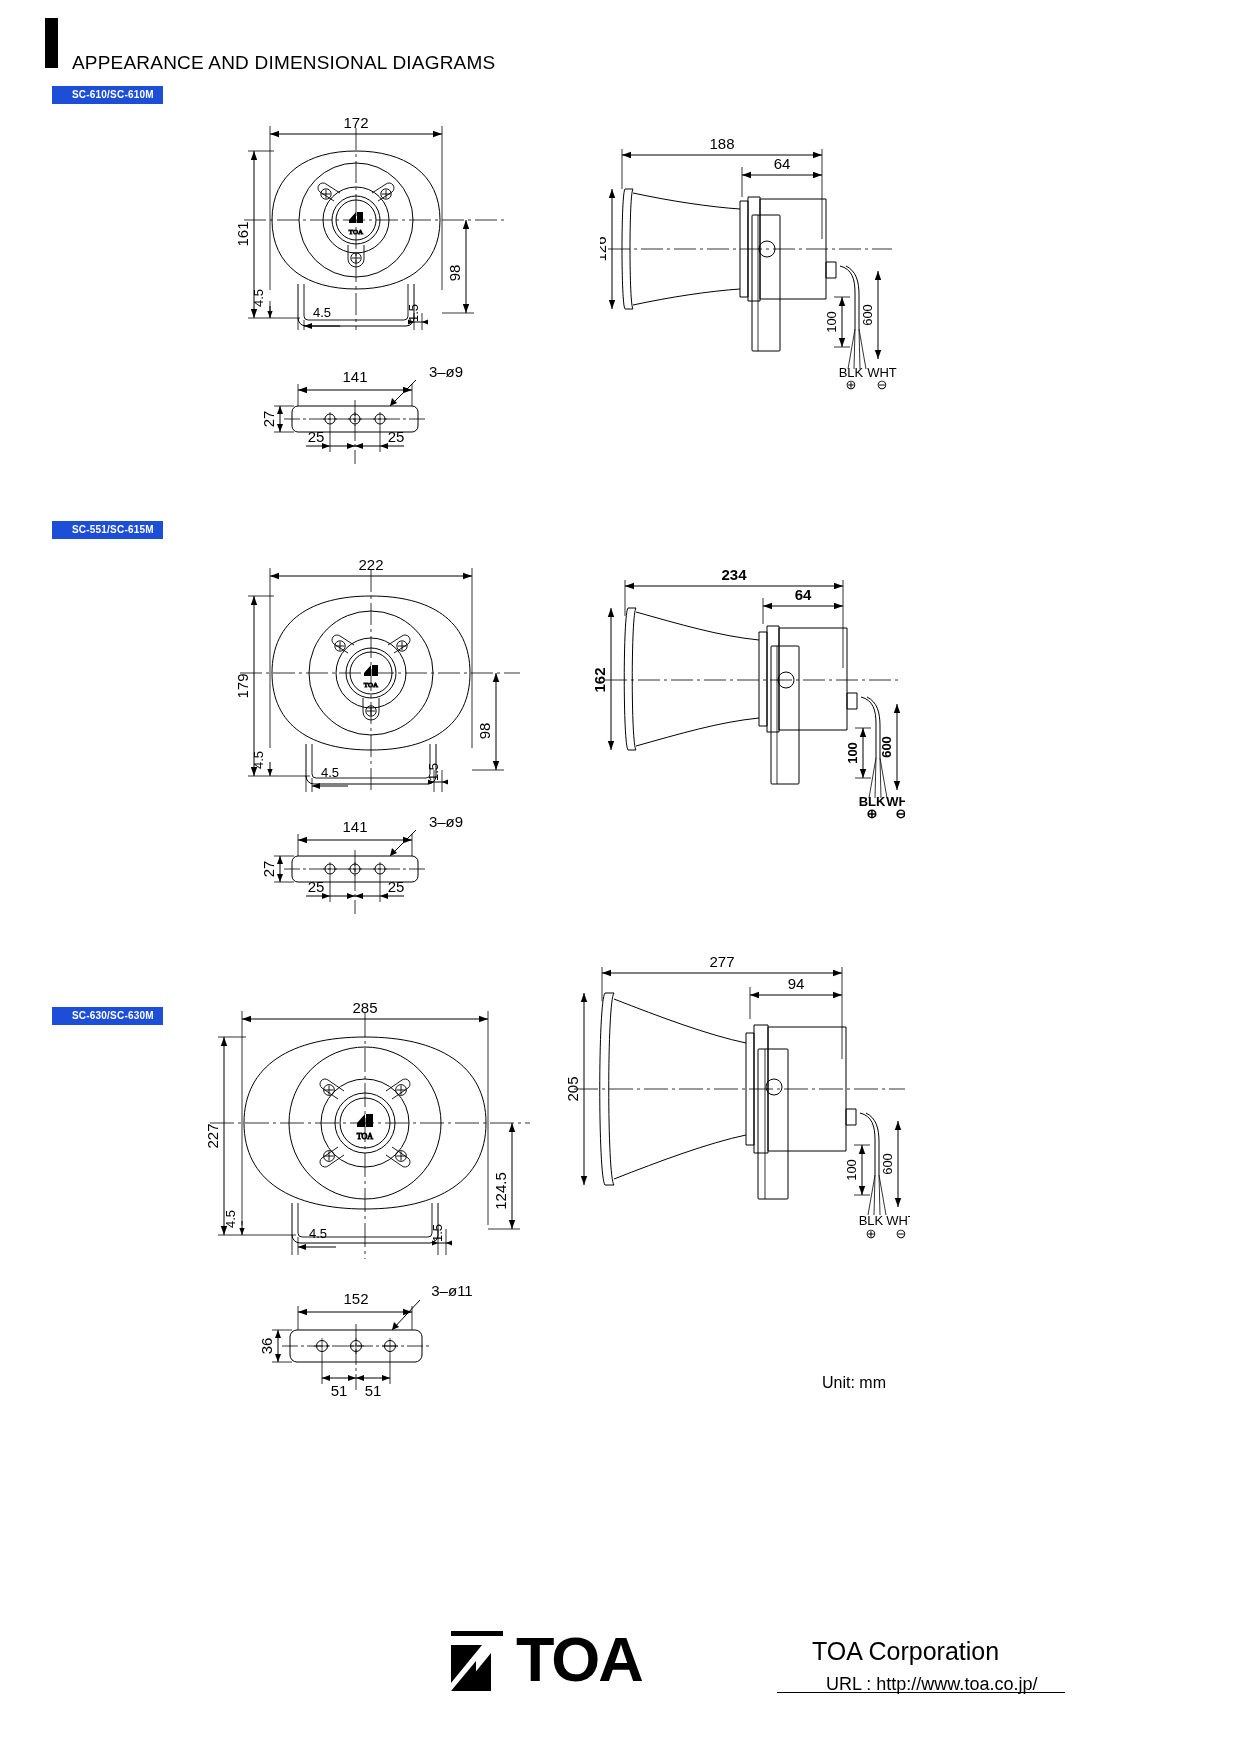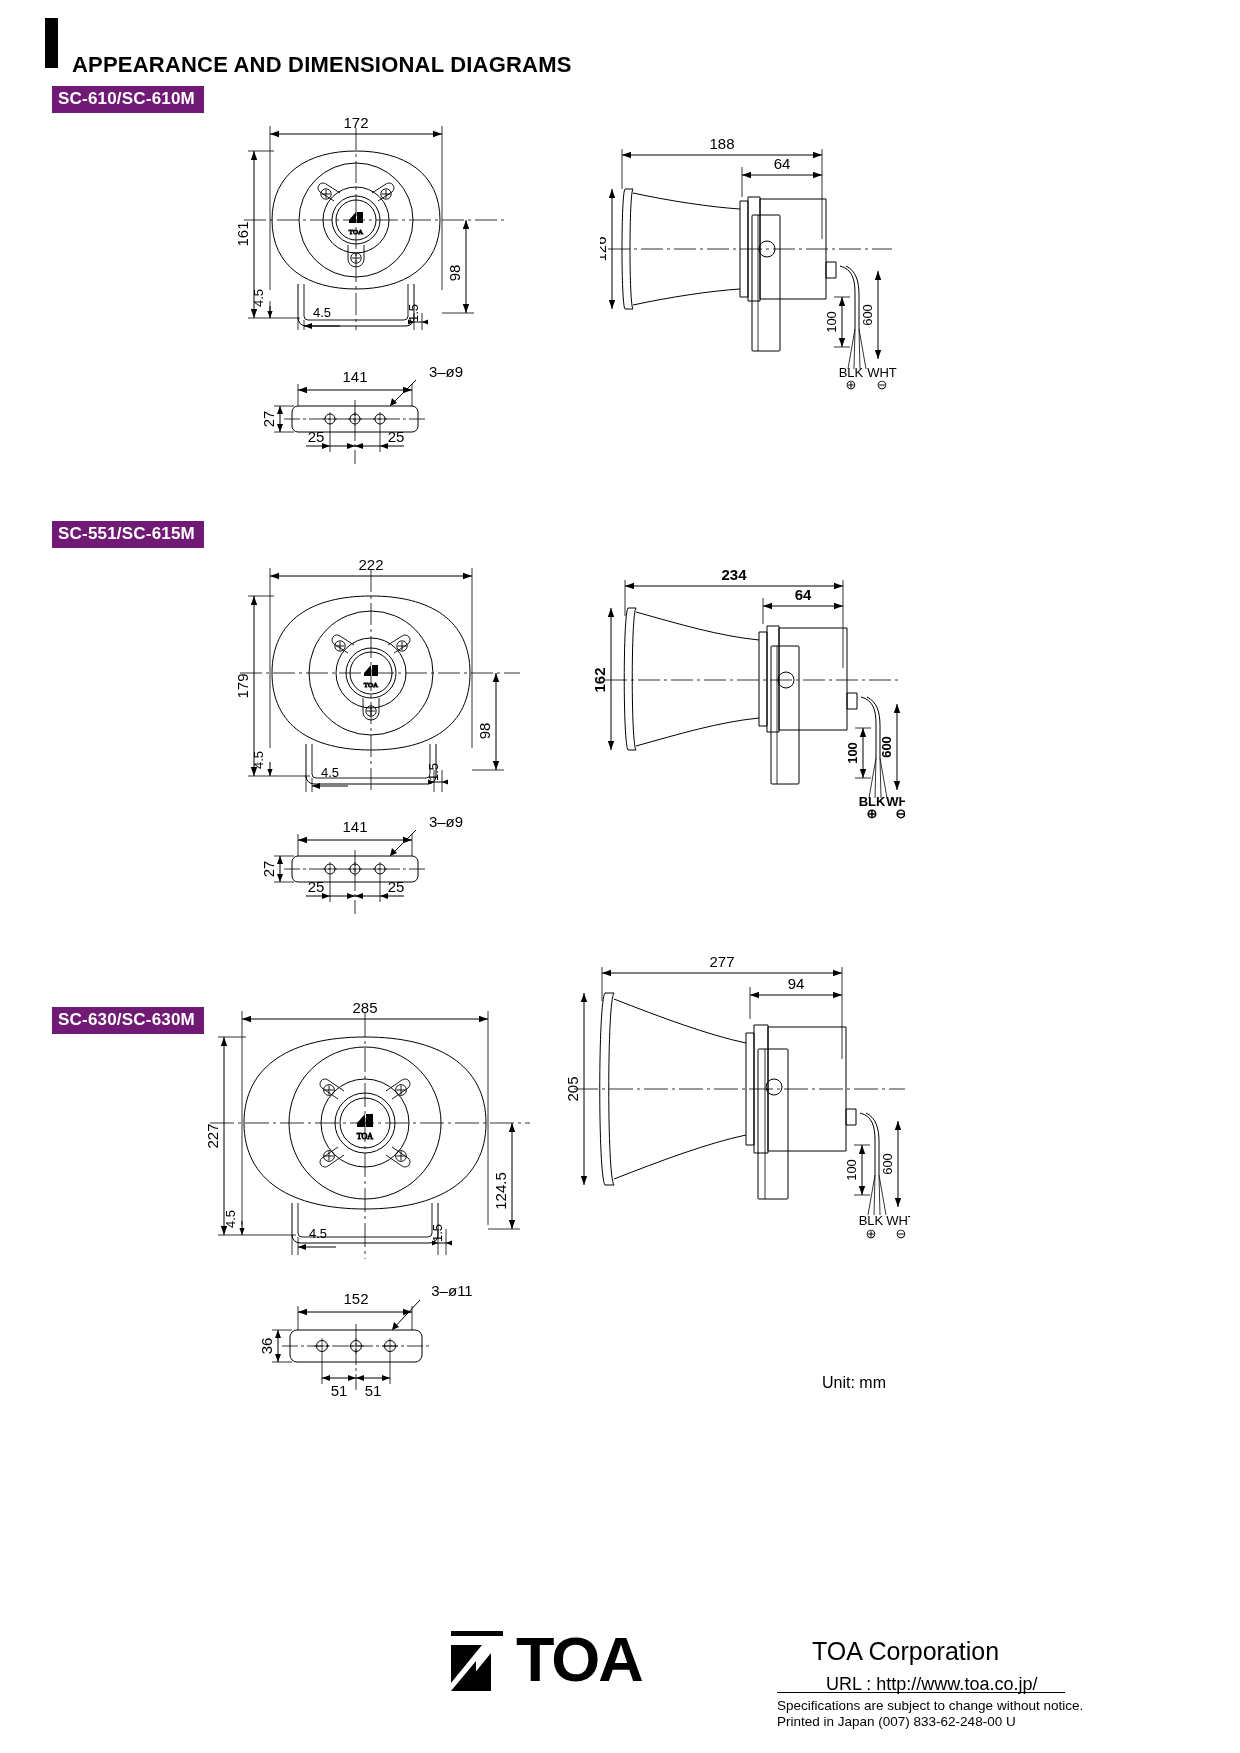--- a/index.html
+++ b/index.html
@@ -2,26 +2,26 @@
 <html><head>
 <meta charset="utf-8">
 <style>
   html,body{margin:0;padding:0;background:#fff;}
   body{width:1240px;height:1753px;position:relative;
        font-family:"Liberation Sans",sans-serif;color:#000;}
   .page{position:absolute;inset:0;}
 
   
   .hdr-bar{position:absolute;left:45px;top:18px;width:13px;height:50px;background:#000;}
-  .hdr-title{position:absolute;left:72px;top:52px;font-size:22px;font-weight:bold;
+  .hdr-title{position:absolute;left:72px;top:52px;font-size:19px;font-weight:normal;
              letter-spacing:.2px;}
 
   
-  .chip{position:absolute;background:#701a75;color:#fff;font-size:17px;font-weight:bold;
-        padding:3px 9px 4px 6px;letter-spacing:.2px;}
+  .chip{position:absolute;background:#1d4ed8;color:#fff;font-size:10px;font-weight:bold;
+        padding:3px 9px 4px 20px;letter-spacing:.2px;}
 
   
   .svgbox{position:absolute;}
   .dim{font-family:"Liberation Sans",sans-serif;font-size:15px;fill:#000;}
   .dim-s{font-size:13px;}
   svg line,svg path,svg polyline,svg circle,svg rect,svg ellipse{vector-effect:non-scaling-stroke;}
 
   
   .unit{position:absolute;left:822px;top:1374px;font-size:16px;}
   .corp{position:absolute;left:812px;top:1637px;font-size:25px;}
@@ -647,16 +647,14 @@
       <path d="M5 14 H36 L5 52 Z" fill="#000"></path>
       <path d="M14 60 L45 22 V60 Z" fill="#000"></path>
       <path d="M5 60 L30 30 V60 Z" fill="#000"></path>
     </svg>
   </div>
   <div class="logo-word">TOA</div>
 
   <div class="corp">TOA Corporation</div>
   <div class="url">URL : http://www.toa.co.jp/</div>
   <div class="rule"></div>
-  <div class="spec">Specifications are subject to change without notice.
-Printed in Japan (007) 833-62-248-00 U</div>
 
 </div>
 
 </body></html>

